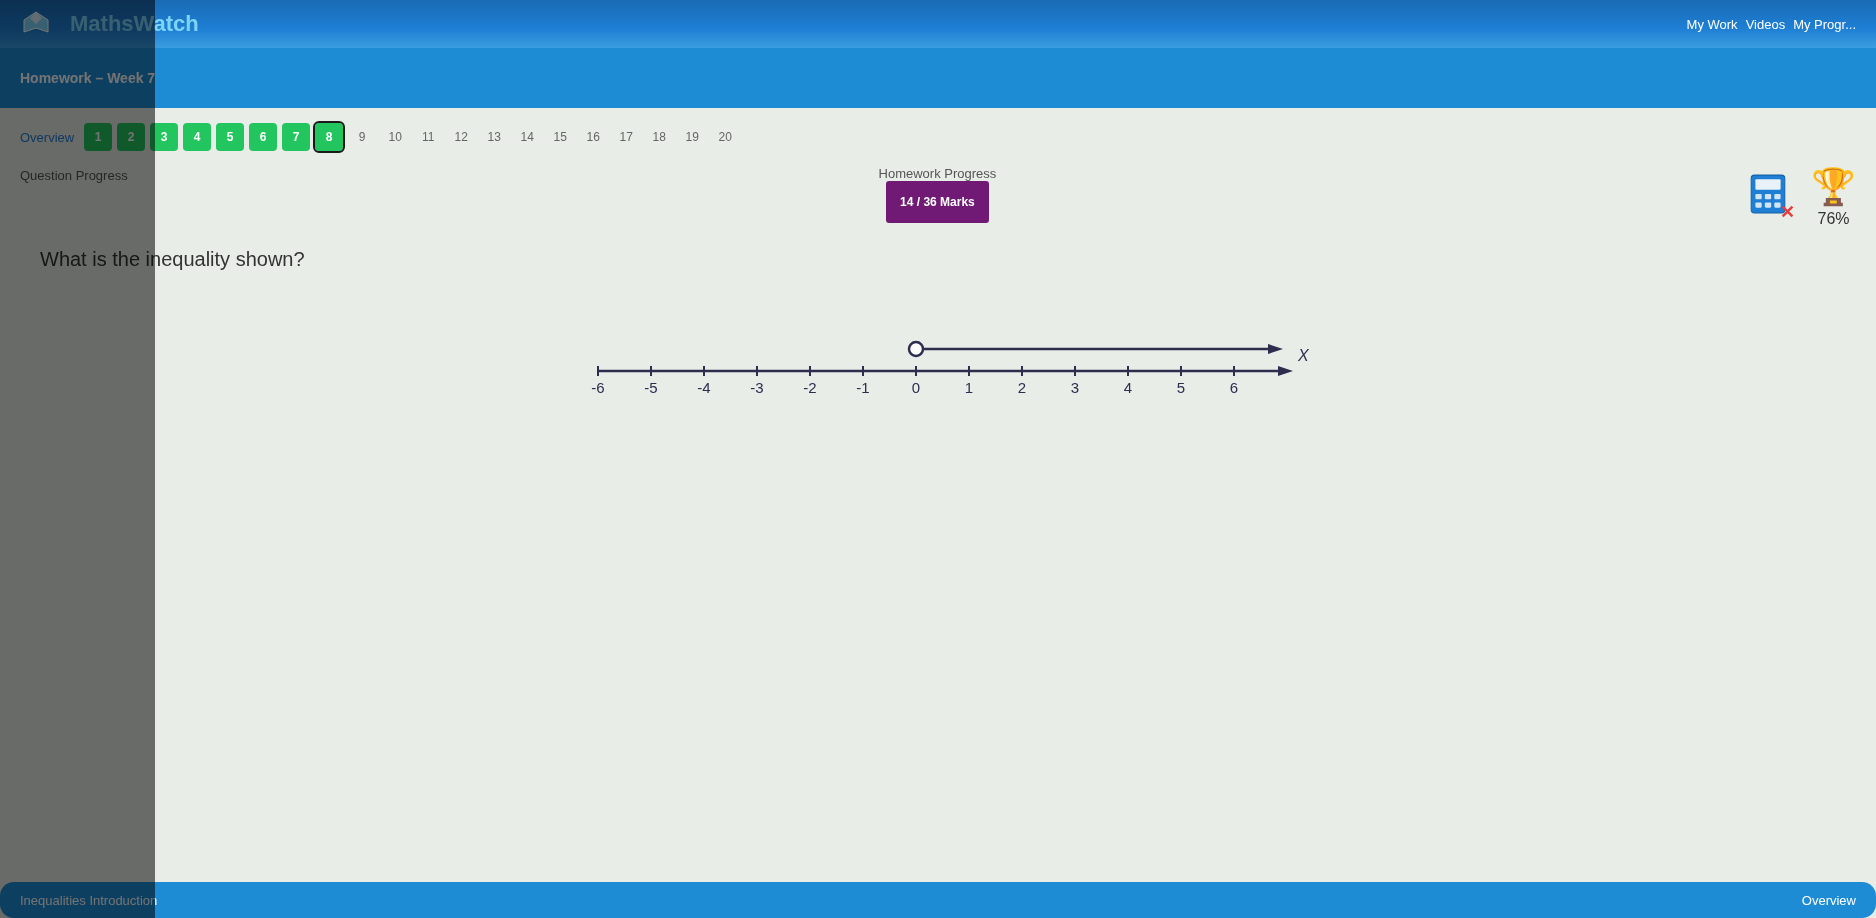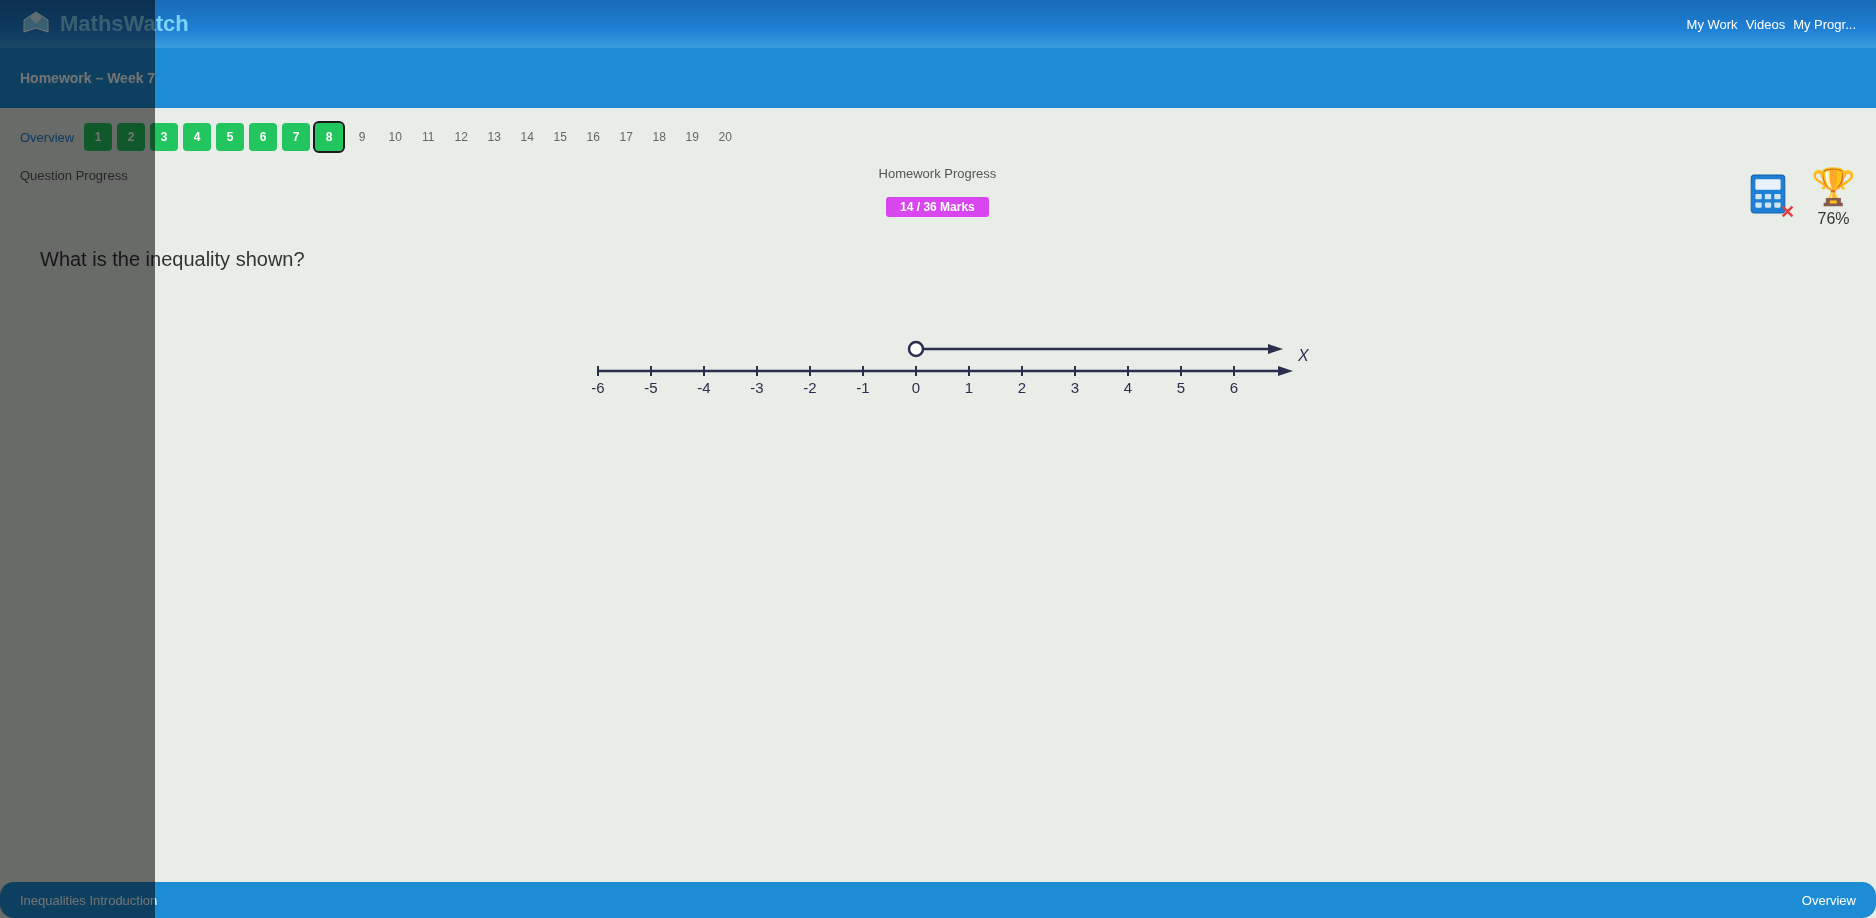--- a/index.html
+++ b/index.html
@@ -15,21 +15,21 @@
       background: linear-gradient(180deg, #1a6bb5 0%, #1e7fd4 60%, #3a9ee0 100%);
       padding: 8px 20px;
       display: flex;
       align-items: center;
       justify-content: space-between;
       height: 48px;
     }
     .logo-area {
       display: flex;
       align-items: center;
-      gap: 8px;
+      gap: 18px;
     }
     .logo-icon {
       width: 32px;
       height: 32px;
     }
     .logo-text {
       font-size: 22px;
       font-weight: bold;
       color: white;
     }
@@ -110,28 +110,28 @@
       color: #555;
     }
     .homework-progress-area {
       display: flex;
       flex-direction: column;
       align-items: center;
     }
     .homework-progress-label {
       font-size: 13px;
       color: #555;
-      margin-bottom: 16px;
+      margin-bottom: 0;
     }
     .progress-badge {
-      background: #d946ef;
+      background: #701a75;
       color: white;
       font-size: 12px;
       font-weight: bold;
-      padding: 3px 14px;
+      padding: 14px 14px;
       border-radius: 3px;
     }
     .icons-area {
       display: flex;
       align-items: center;
       gap: 16px;
     }
     .calculator-icon-wrap {
       position: relative;
       width: 48px;

